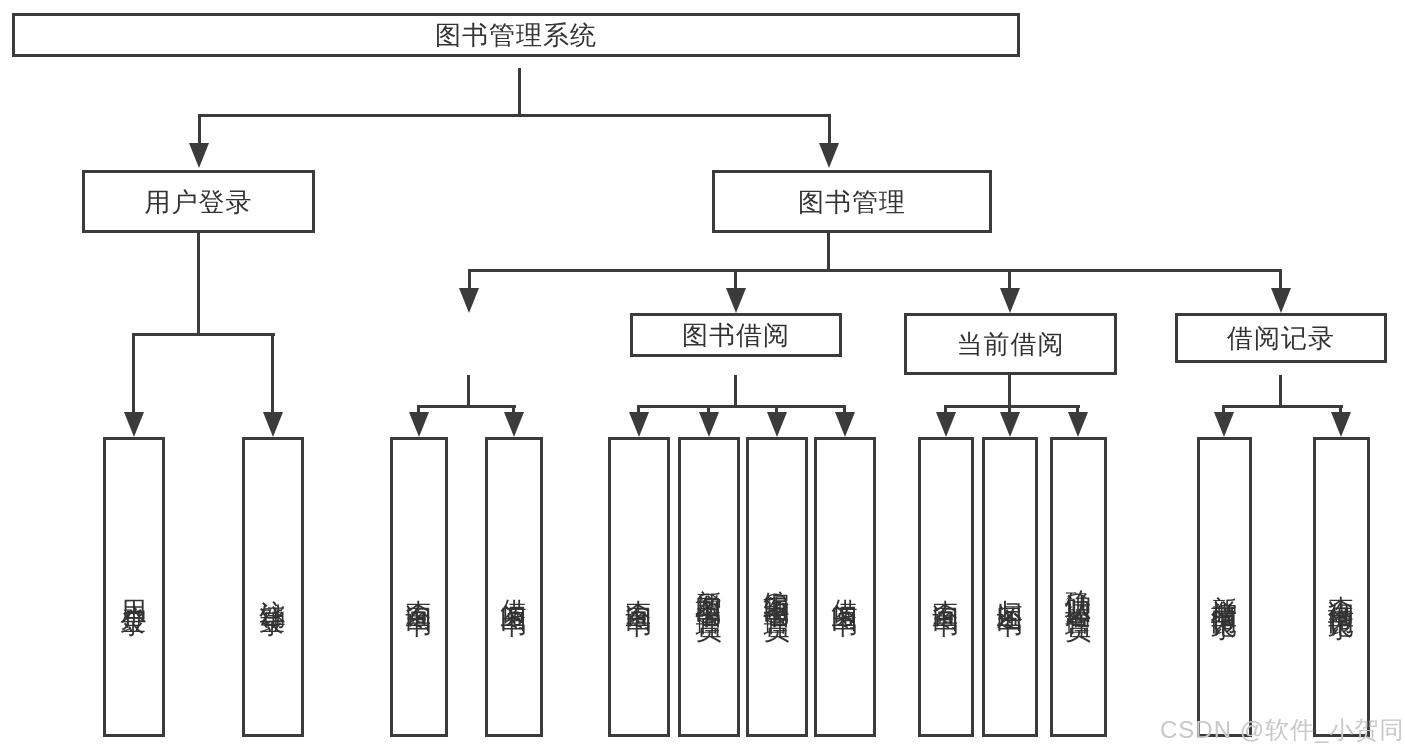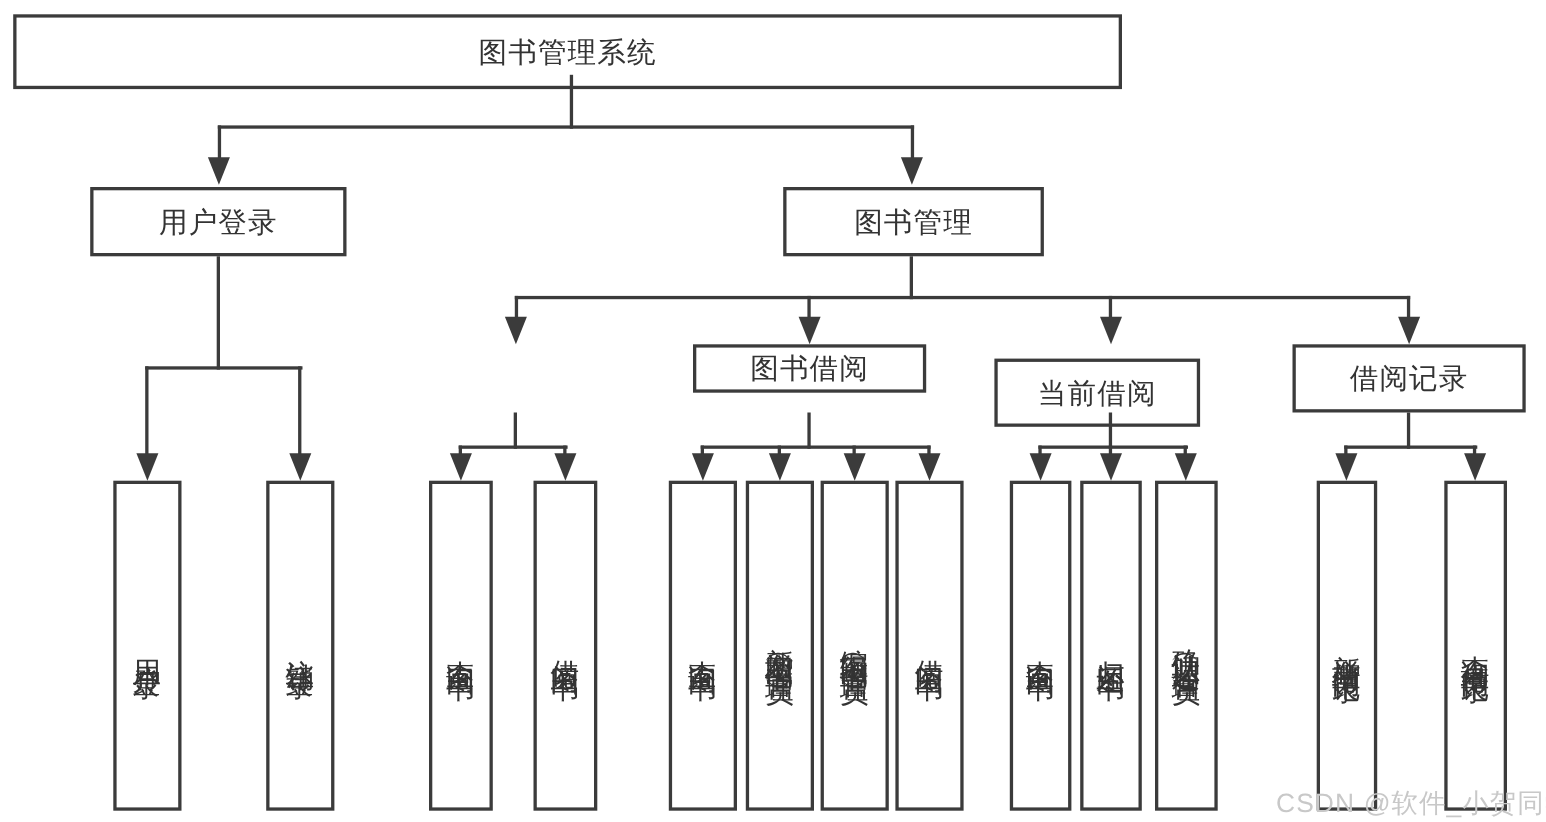--- a/index.html
+++ b/index.html
@@ -51,38 +51,38 @@
     letter-spacing:1px;
     white-space:nowrap;
     z-index:5;
   }
 </style>
 </head>
 <body>
 
 <div class="diagram">
 
-  <div class="node h" style="left:12px;top:13px;width:1008px;height:68px">
+  <div class="node h" style="left:12px;top:13px;width:1008px;height:44px">
     <span class="lbl">图书管理系统</span>
   </div>
 
   <div class="node h" style="left:82px;top:170px;width:233px;height:63px">
     <span class="lbl">用户登录</span>
   </div>
-  <div class="node h" style="left:712px;top:170px;width:237px;height:63px">
+  <div class="node h" style="left:712px;top:170px;width:280px;height:63px">
     <span class="lbl">图书管理</span>
   </div>
 
   <div class="node h" style="left:630px;top:313px;width:212px;height:44px">
     <span class="lbl">图书借阅</span>
   </div>
-  <div class="node h" style="left:904px;top:326px;width:187px;height:62px">
+  <div class="node h" style="left:904px;top:313px;width:213px;height:62px">
     <span class="lbl">当前借阅</span>
   </div>
-  <div class="node h" style="left:1175px;top:313px;width:212px;height:62px">
+  <div class="node h" style="left:1175px;top:313px;width:212px;height:50px">
     <span class="lbl">借阅记录</span>
   </div>
 
   <div class="node v" style="left:103px;top:437px;width:62px;height:300px">
     <span class="lbl">用户登录</span>
   </div>
   <div class="node v" style="left:242px;top:437px;width:62px;height:300px">
     <span class="lbl">注销登录</span>
   </div>
 

